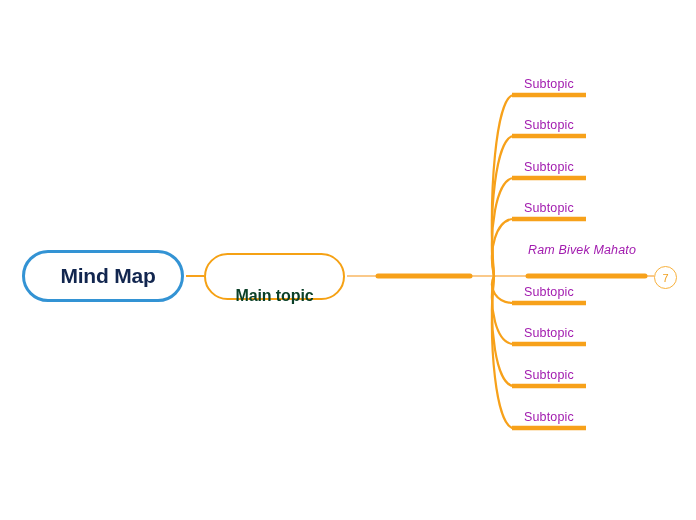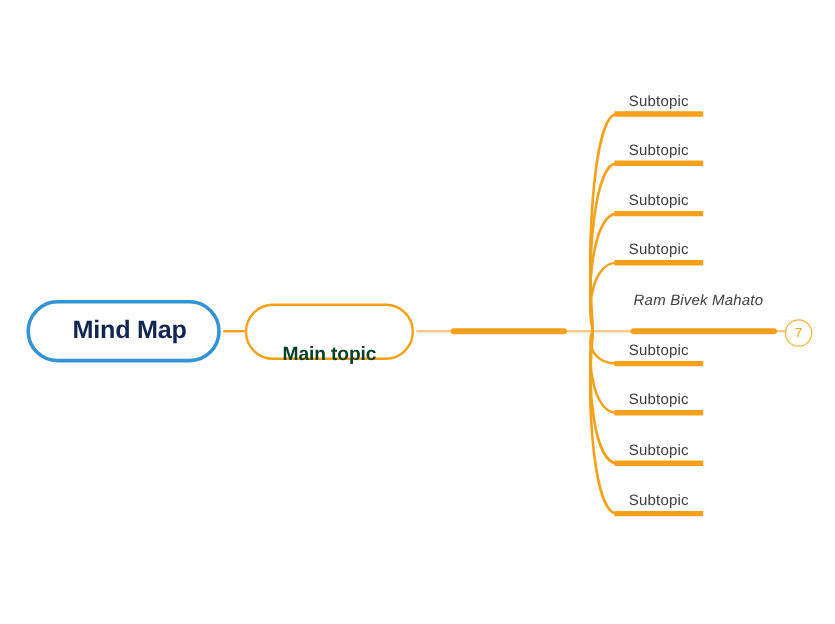--- a/index.html
+++ b/index.html
@@ -64,21 +64,21 @@
   .main-node .node-label {
     font-size: 16px;
     font-weight: bold;
     color: #0B4028;
     letter-spacing: -0.1px;
     margin-top: 38px;
   }
   .branch-label {
     position: absolute;
     font-size: 12.5px;
-    color: #404040;
+    color: #a21caf;
     white-space: nowrap;
     letter-spacing: 0.15px;
     text-align: right;
   }
   .badge {
     position: absolute;
     left: 654px;
     top: 266px;
     width: 21px;
     height: 21px;

